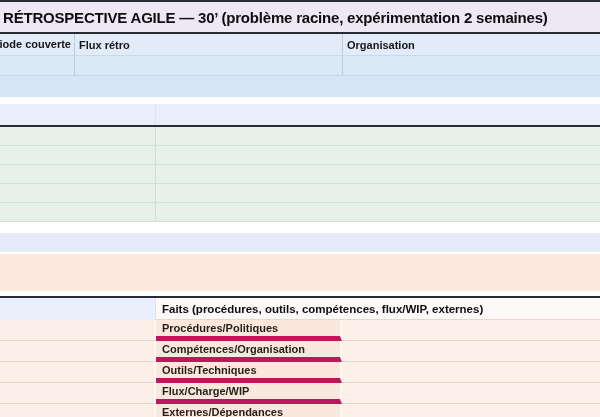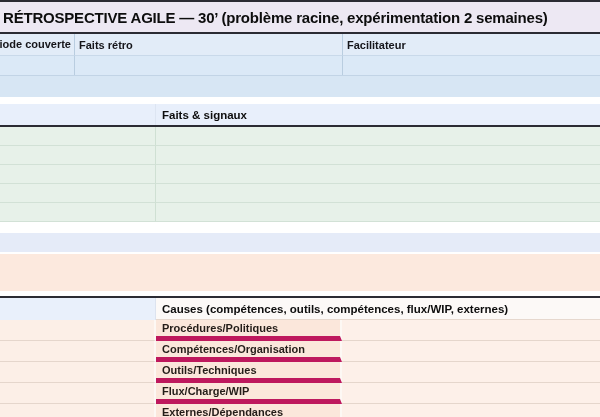--- a/index.html
+++ b/index.html
@@ -55,37 +55,36 @@
   <div class="row title-row">
     <span>RÉTROSPECTIVE AGILE — 30’ (problème racine, expérimentation 2 semaines)</span>
   </div>
 
   <div class="hline h2"></div>
 
   <div class="row meta-head">
     <div class="cell c1">
       <span class="clip-span">Période couverte</span>
     </div>
-    <div class="cell c2">Faits rétro</div>
-    <div class="cell c3">Facilitateur</div>
+    <div class="cell c2">Flux rétro</div>
+    <div class="cell c3">Organisation</div>
   </div>
 
   <div class="row meta-input">
     <div class="cell c1"></div>
     <div class="cell c2"></div>
     <div class="cell c3"></div>
   </div>
 
   <div class="band blue1"></div>
 
   <div class="gap g7"></div>
 
   <div class="row facts-head">
     <div class="lcell"></div>
-    <div class="hlabel">Faits &amp; signaux</div>
   </div>
 
   <div class="hline h2"></div>
 
   <div class="row grow">
     <div class="gl"></div>
     <div class="gr"></div>
   </div>
   <div class="row grow">
     <div class="gl"></div>
@@ -109,21 +108,21 @@
   <div class="band blue2"></div>
   <div class="gap g2"></div>
   <div class="band peach"></div>
 
   <div class="gap g5"></div>
 
   <div class="hline h2"></div>
 
   <div class="row causes-head">
     <div class="lcell"></div>
-    <div class="main">Causes (compétences, outils, compétences, flux/WIP, externes)</div>
+    <div class="main">Faits (procédures, outils, compétences, flux/WIP, externes)</div>
   </div>
 
   <div class="row crow">
     <div class="cl"></div>
     <div class="cm">Procédures/Politiques</div>
     <div class="cr"></div>
   </div>
   <div class="row crow">
     <div class="cl"></div>
     <div class="cm">Compétences/Organisation</div>

